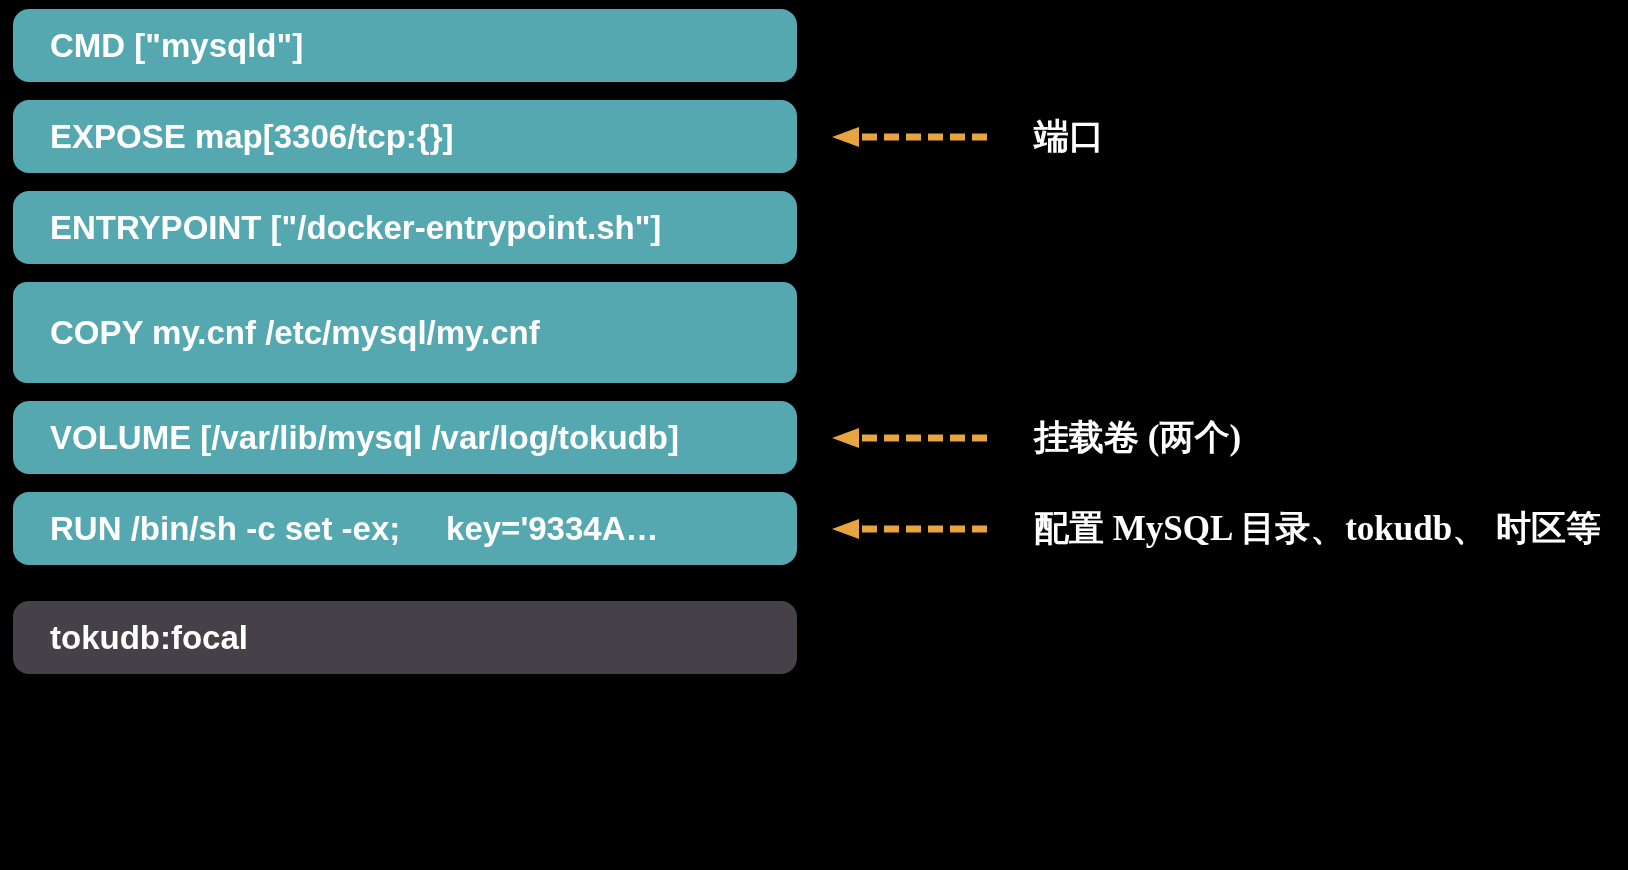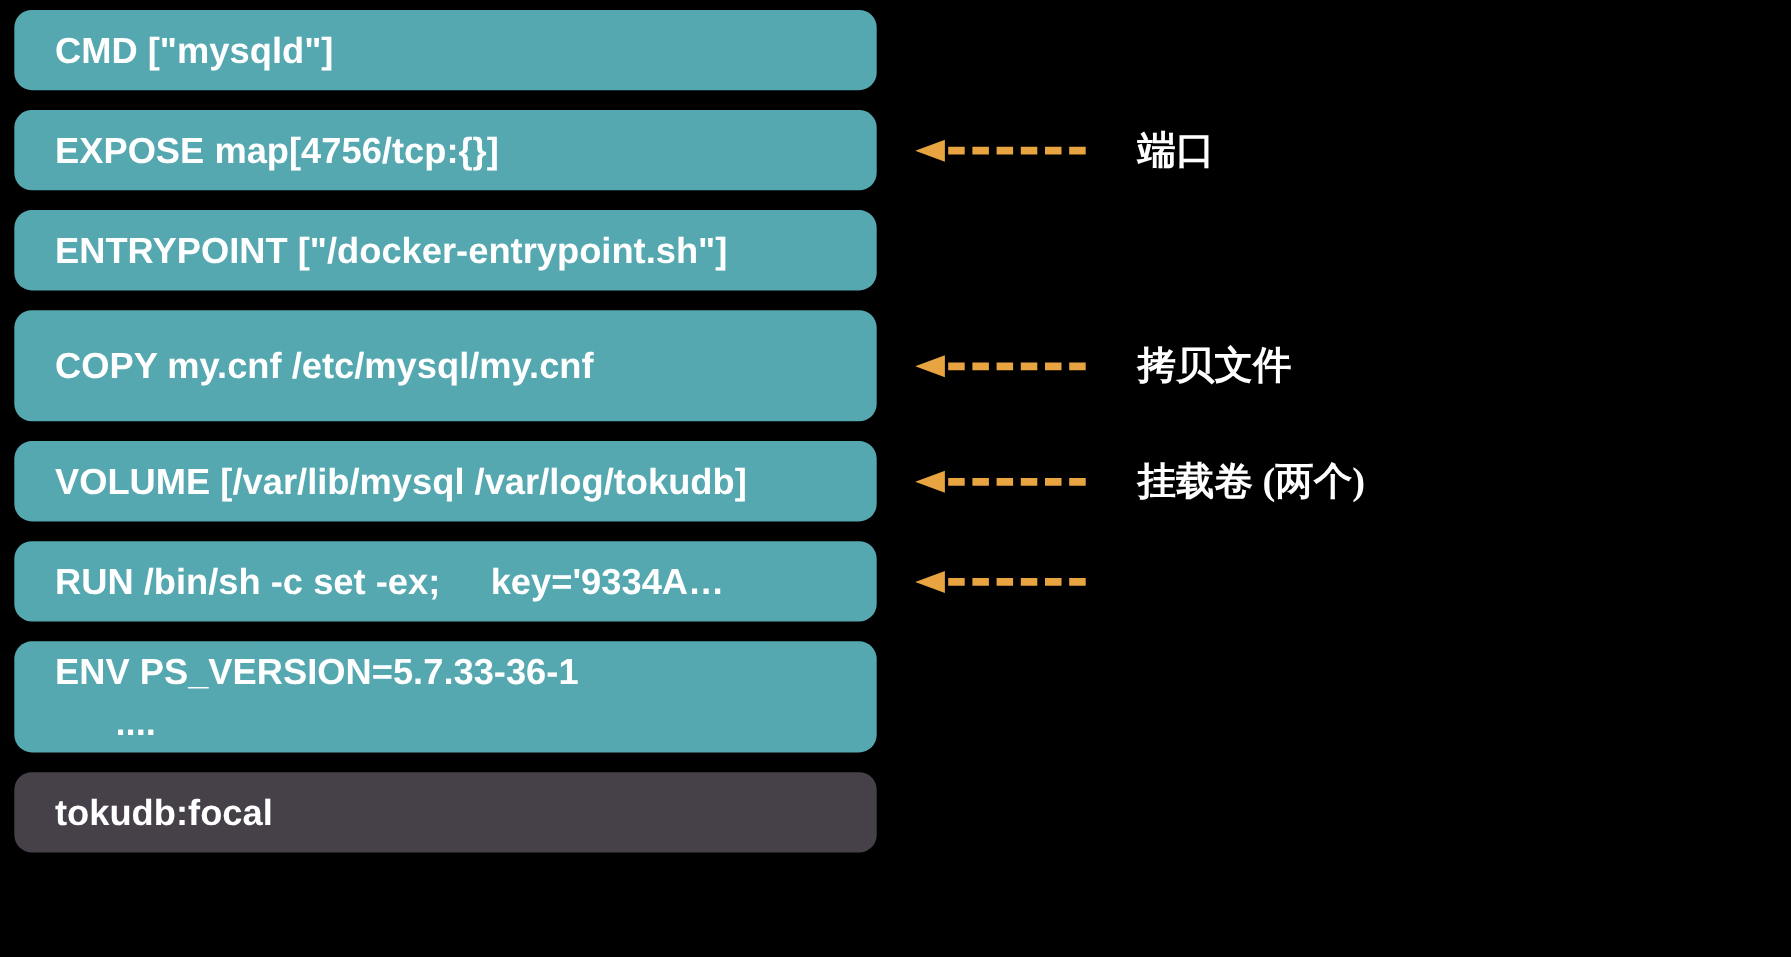--- a/index.html
+++ b/index.html
@@ -31,21 +31,21 @@
     display: flex;
     flex-direction: column;
     justify-content: center;
     padding-left: 37px;
     font-weight: bold;
     font-size: 33px;
     line-height: 1.38;
   }
   .layer-box.base { background: var(--base, #464049); }
   .h-single { height: 73px; }
-  .h-double { height: 101px; }
+  .h-double { height: 101px; border-radius: 14px; }
   .box-line { white-space: pre; display: block; }
   .annotation {
     display: flex;
     align-items: center;
     margin-left: 35px;
     justify-content: flex-end;
   }
   .arrow-svg { display: block; color: var(--arrow, #e8a440); }
   .annotation-label {
     margin-left: 38px;
@@ -62,47 +62,40 @@
 <div class="canvas">
 
   <div class="row">
     <div class="layer-box h-single">
       <span class="box-line">CMD ["mysqld"]</span>
     </div>
   </div>
 
   <div class="row">
     <div class="layer-box h-single">
-      <span class="box-line">EXPOSE map[4756/tcp:{}]</span>
+      <span class="box-line">EXPOSE map[3306/tcp:{}]</span>
     </div>
     <div class="annotation">
       <svg class="arrow-svg" width="164" height="26" viewBox="0 0 164 26">
         <polygon points="0,13 27,3 27,23" fill="currentColor"></polygon>
         <line x1="30" y1="13" x2="162" y2="13" stroke="currentColor" stroke-width="7" stroke-dasharray="15 7"></line>
       </svg>
       <span class="annotation-label">端口</span>
     </div>
   </div>
 
   <div class="row">
     <div class="layer-box h-single">
       <span class="box-line">ENTRYPOINT ["/docker-entrypoint.sh"]</span>
     </div>
   </div>
 
   <div class="row">
     <div class="layer-box h-double">
       <span class="box-line">COPY my.cnf /etc/mysql/my.cnf</span>
-    </div>
-    <div class="annotation">
-      <svg class="arrow-svg" width="164" height="26" viewBox="0 0 164 26">
-        <polygon points="0,13 27,3 27,23" fill="currentColor"></polygon>
-        <line x1="30" y1="13" x2="162" y2="13" stroke="currentColor" stroke-width="7" stroke-dasharray="15 7"></line>
-      </svg>
-      <span class="annotation-label">拷贝文件</span>
     </div>
   </div>
 
   <div class="row">
     <div class="layer-box h-single">
       <span class="box-line">VOLUME [/var/lib/mysql /var/log/tokudb]</span>
     </div>
     <div class="annotation">
       <svg class="arrow-svg" width="164" height="26" viewBox="0 0 164 26">
         <polygon points="0,13 27,3 27,23" fill="currentColor"></polygon>
@@ -114,28 +107,25 @@
 
   <div class="row">
     <div class="layer-box h-single">
       <span class="box-line">RUN /bin/sh -c set -ex;     key='9334A…</span>
     </div>
     <div class="annotation">
       <svg class="arrow-svg" width="164" height="26" viewBox="0 0 164 26">
         <polygon points="0,13 27,3 27,23" fill="currentColor"></polygon>
         <line x1="30" y1="13" x2="162" y2="13" stroke="currentColor" stroke-width="7" stroke-dasharray="15 7"></line>
       </svg>
+      <span class="annotation-label">配置 MySQL 目录、tokudb、 时区等</span>
     </div>
   </div>
 
   <div class="row">
-    <div class="layer-box h-double">
-      <span class="box-line">ENV PS_VERSION=5.7.33-36-1</span>
-      <span class="box-line">      ....</span>
-    </div>
   </div>
 
 
   <div class="row">
     <div class="layer-box base h-single">
       <span class="box-line">tokudb:focal</span>
     </div>
   </div>
 
 </div>

